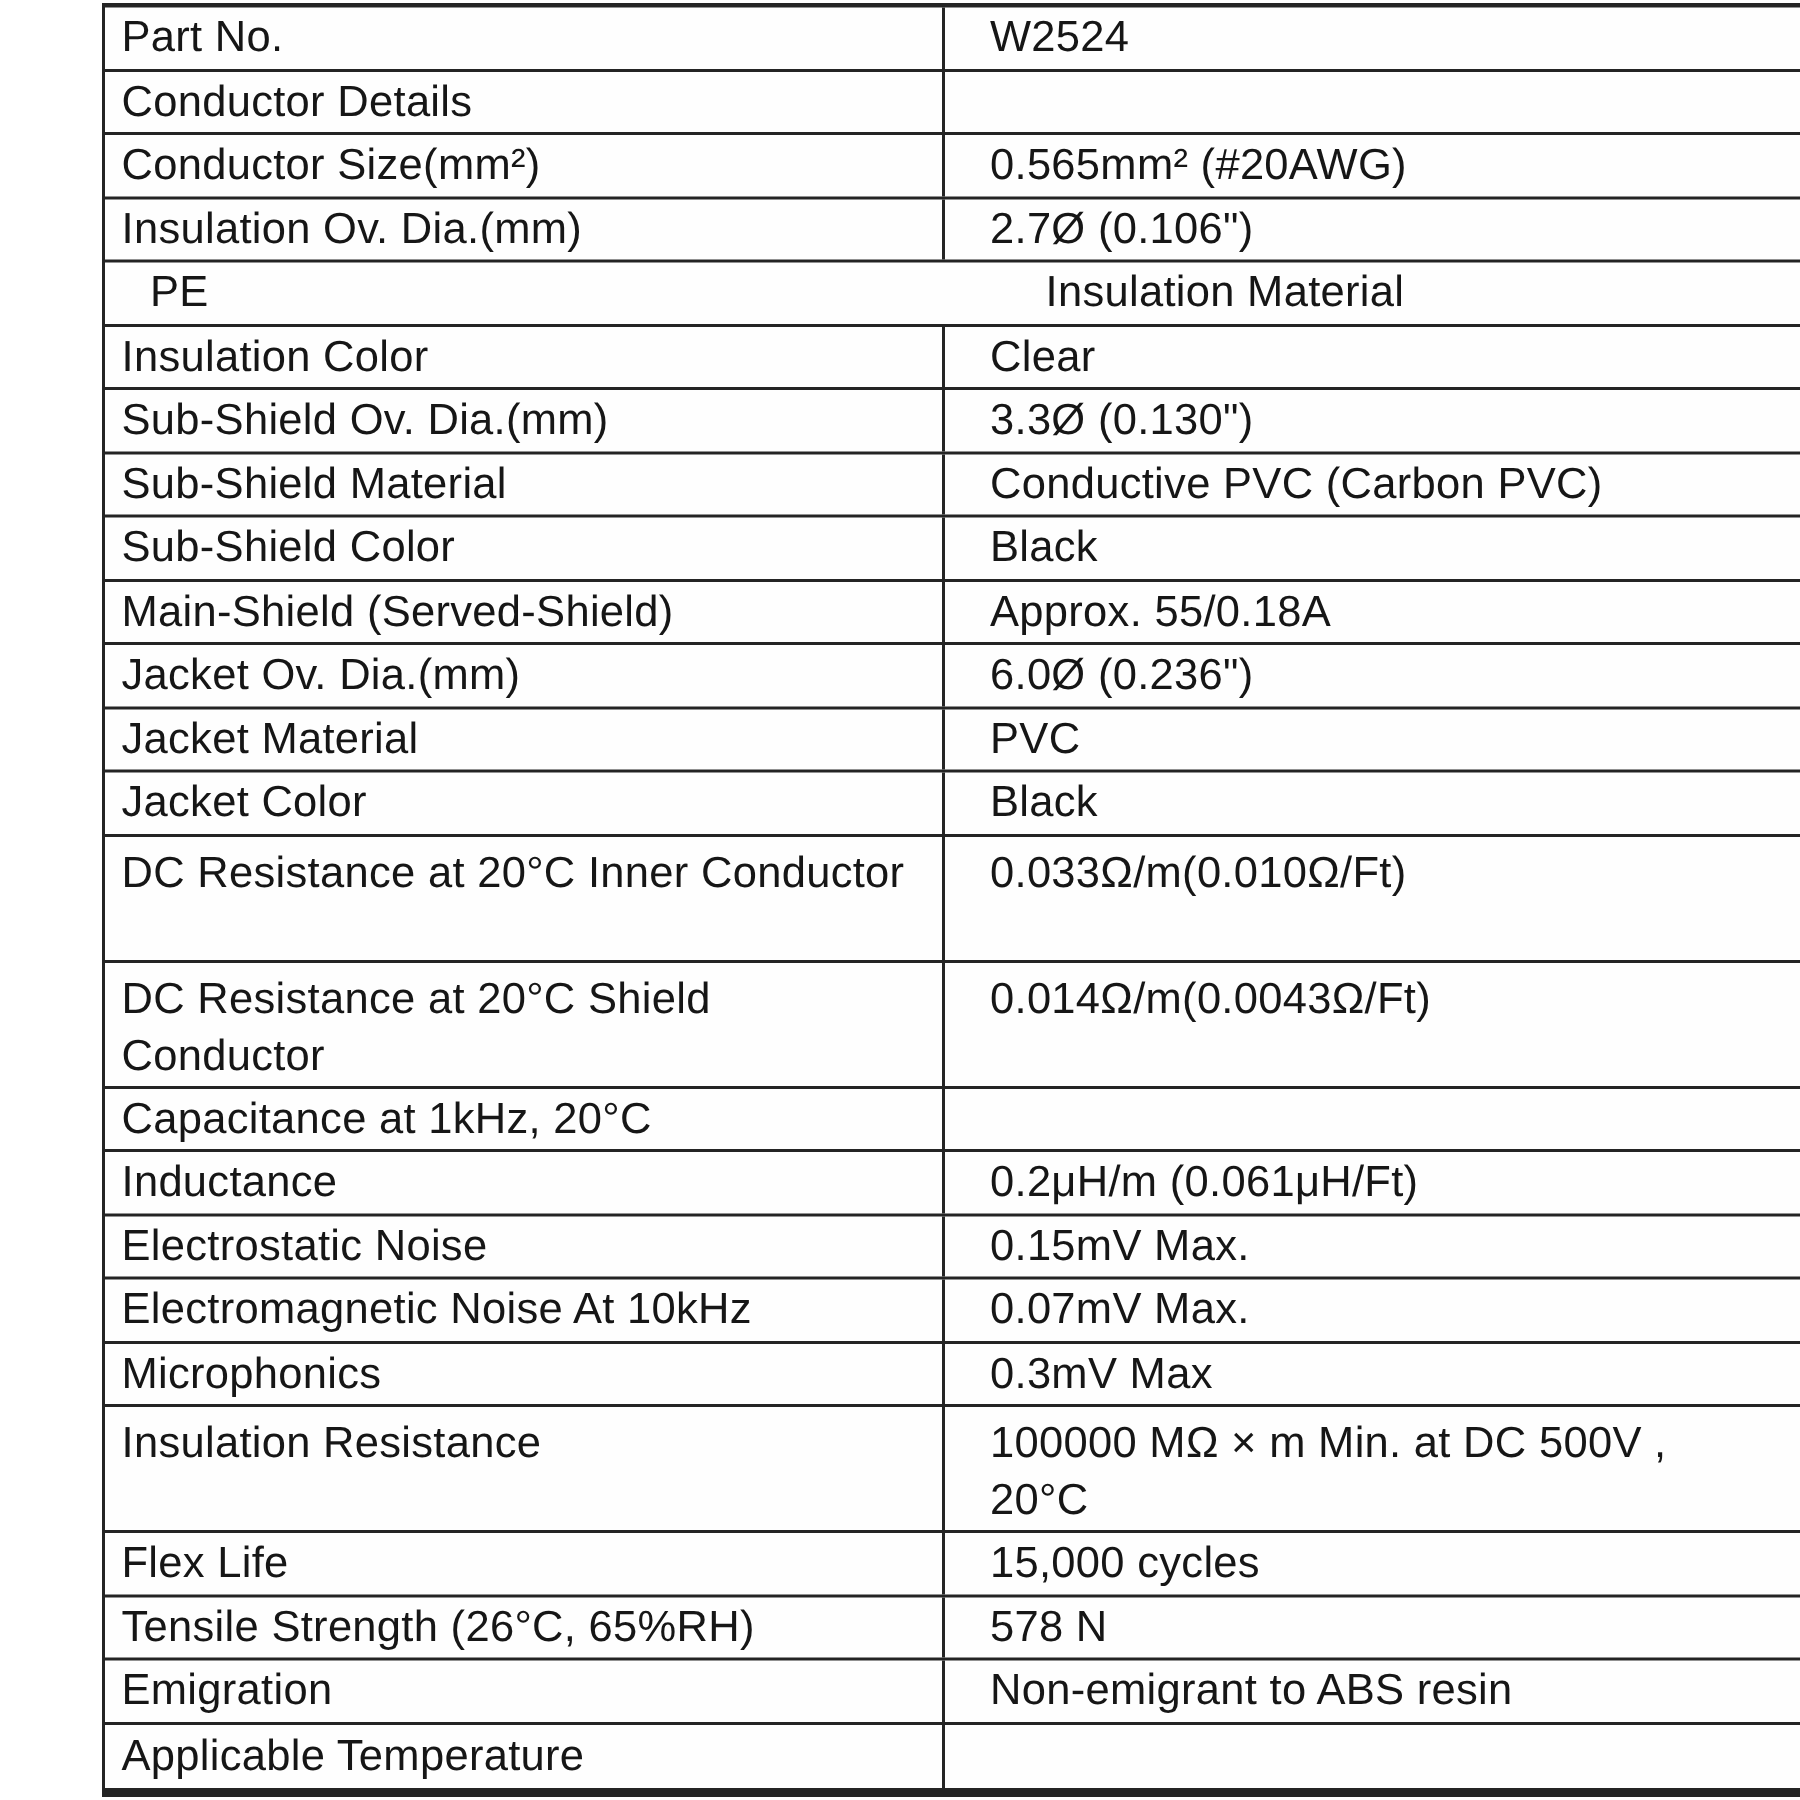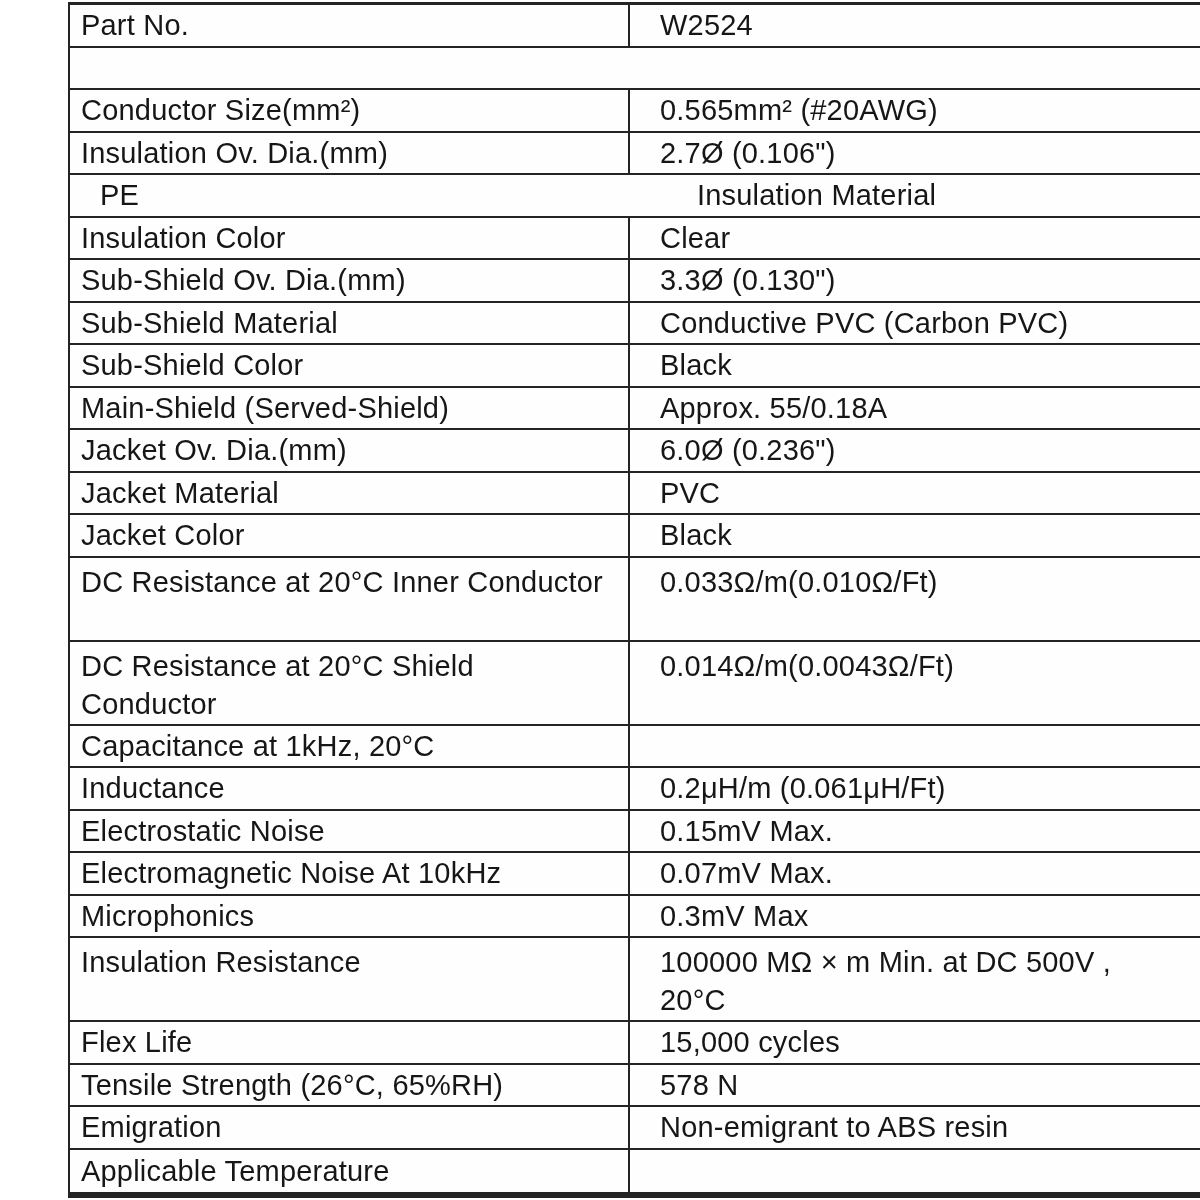--- a/index.html
+++ b/index.html
@@ -60,20 +60,21 @@
 <body>
 
 <div class="page">
   <div class="spec-table" id="spec-table">
   <div class="row">
     <div class="cell label">Part No.</div>
     <div class="cell value">W2524</div>
   </div>
 
   <div class="row">
+    <div class="cell label">Conductor Details</div>
   </div>
 
   <div class="row">
     <div class="cell label">Conductor Size(mm²)</div>
     <div class="cell value">0.565mm² (#20AWG)</div>
   </div>
 
   <div class="row">
     <div class="cell label">Insulation Ov. Dia.(mm)</div>
     <div class="cell value">2.7Ø (0.106")</div>

